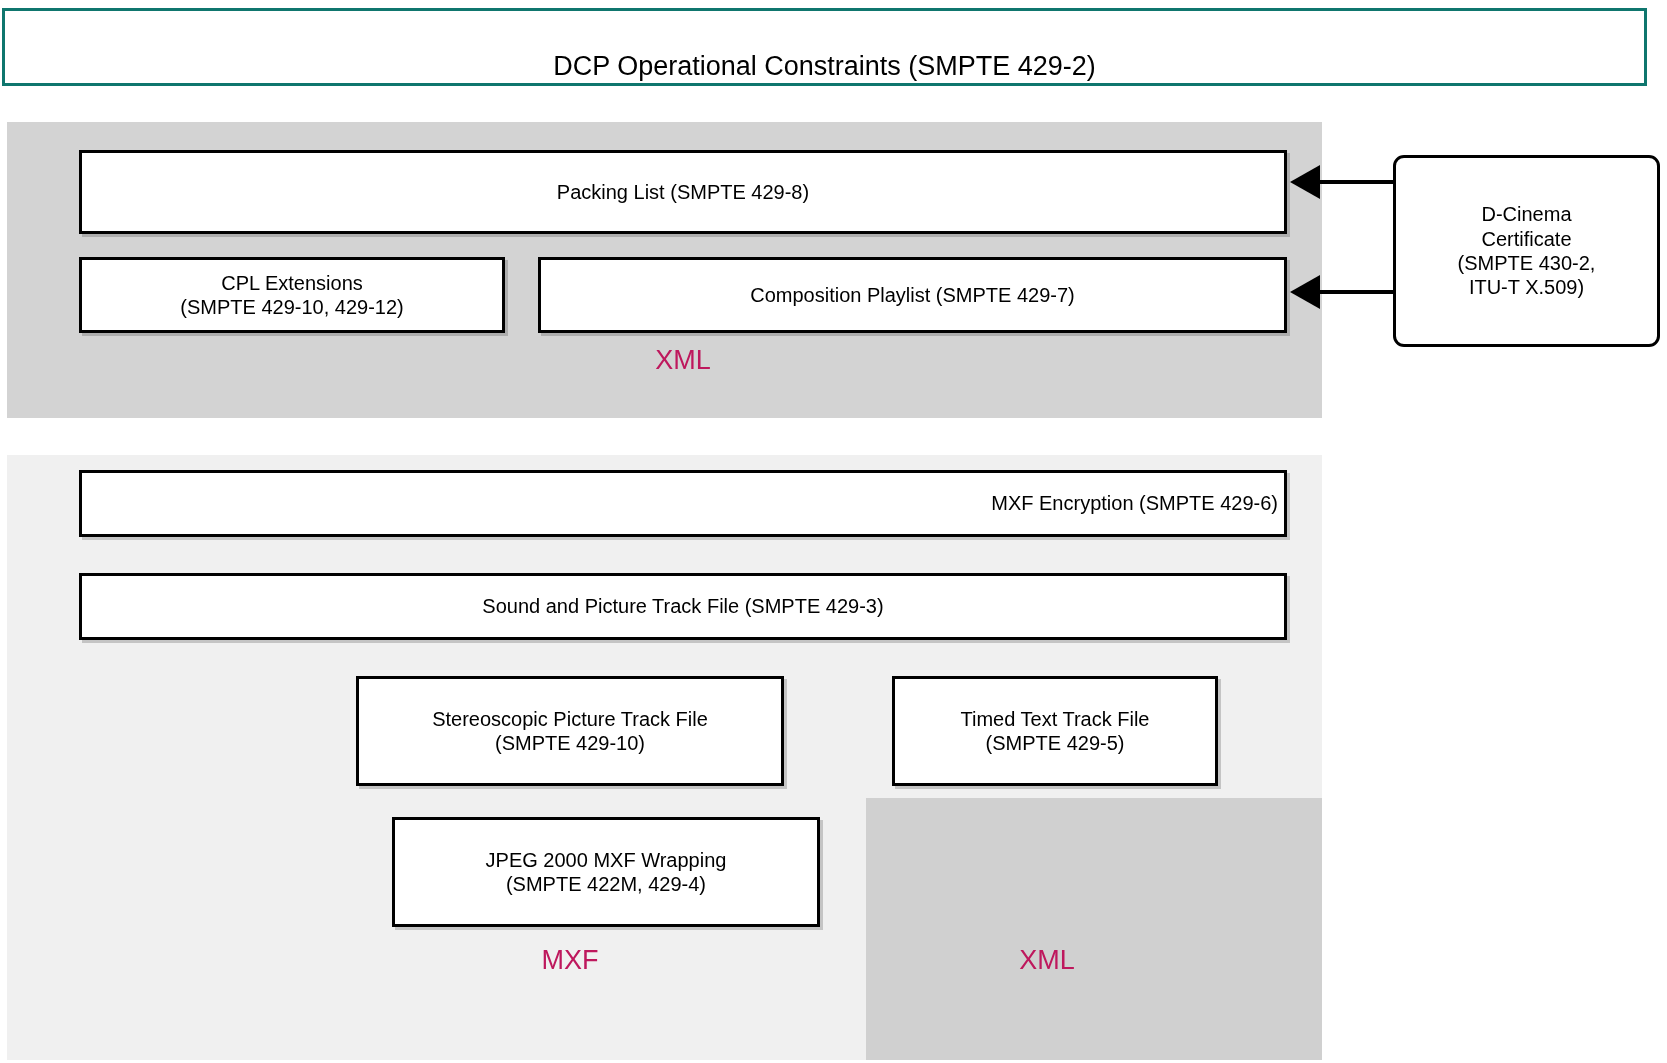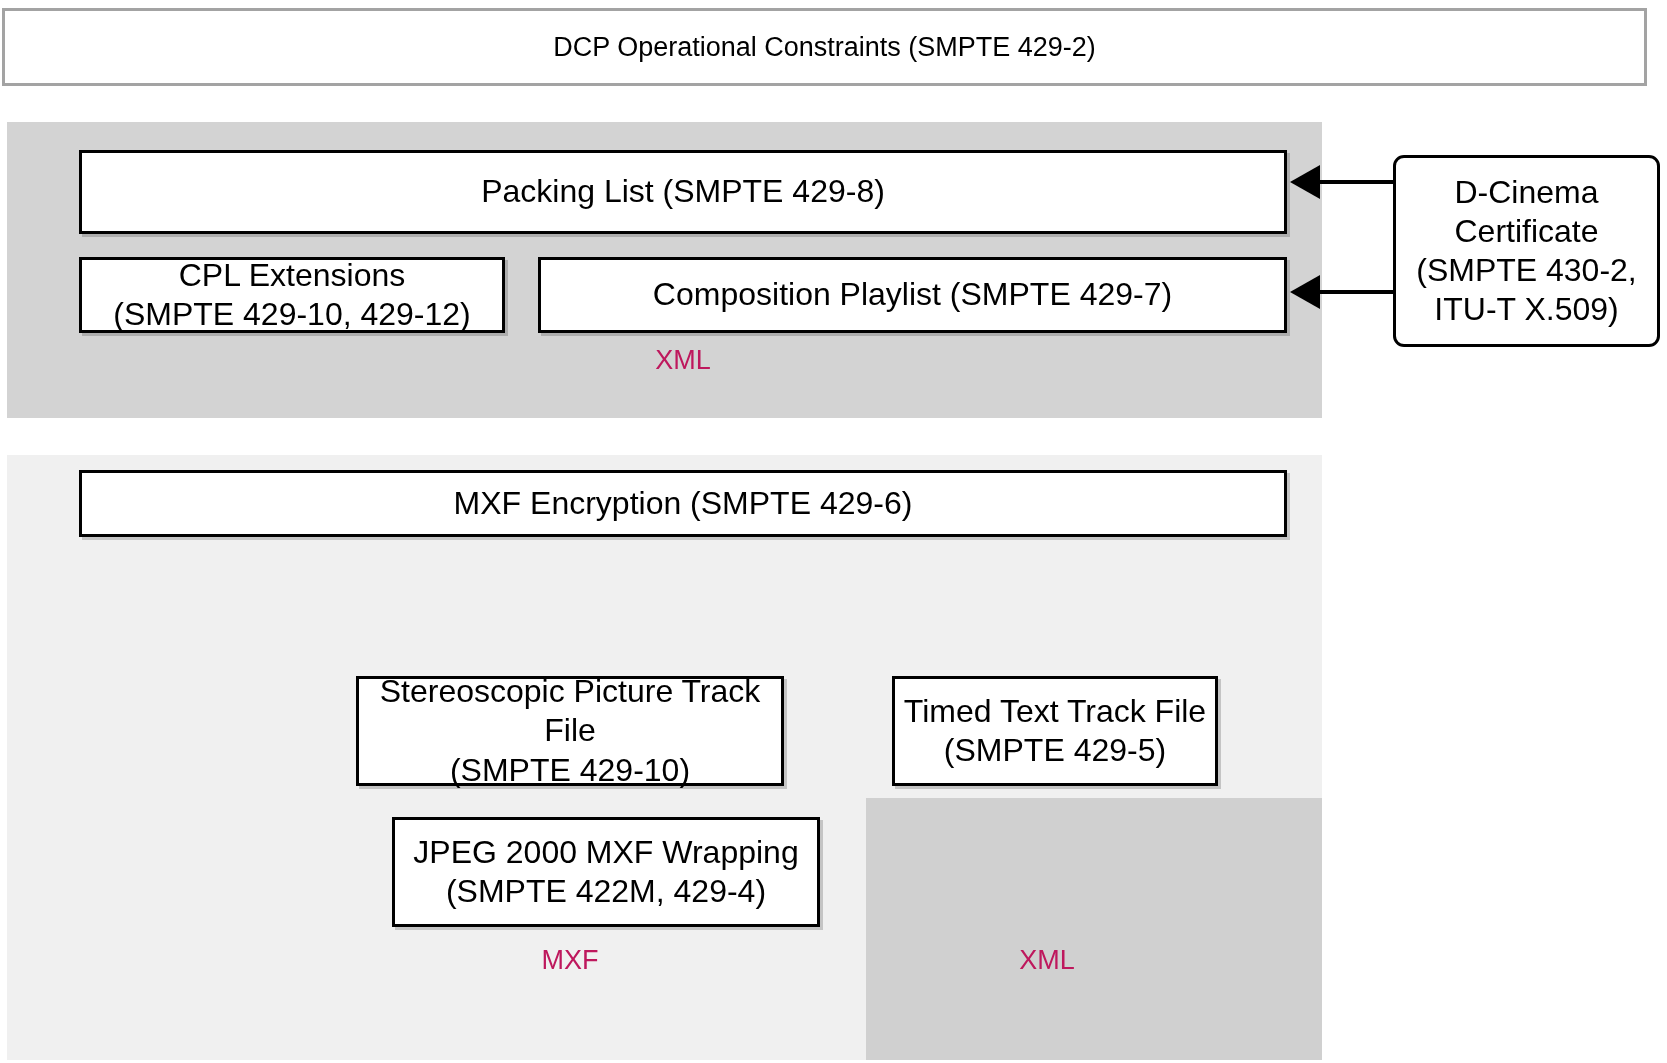--- a/index.html
+++ b/index.html
@@ -19,30 +19,31 @@
 
   
   .box {
     position: absolute;
     background: #ffffff;
     border: 3px solid #000000;
     display: flex;
     align-items: center;
     justify-content: center;
     text-align: center;
-    font-size: 32px;
+    font-size: 20px;
     line-height: 1.22;
     color: #000;
     box-shadow: 3px 3px 0 rgba(0,0,0,0.18);
   }
   .box .txt { white-space: pre-line; display: block; width: 100%; padding: 0 6px; }
 
   .box-dashed {
-    border: 3px solid #a3a3a3;
+    border: 3px solid #0f766e;
     box-shadow: 0 3px 0 rgba(0,0,0,0.35);
+    align-items: flex-end;
   }
 
   
   .caption {
     position: absolute;
     font-size: 27px;
     color: #be185d;
     text-align: center;
   }
 
@@ -82,24 +83,27 @@
   </div>
 
   <div class="box" style="left:538px; top:257px; width:749px; height:76px;">
     <span class="txt">Composition Playlist (SMPTE 429-7)</span>
   </div>
 
   <div class="caption" style="left:79px; top:345px; width:1208px;">XML</div>
 
   <div class="panel panel-mxf" style="left:7px; top:455px; width:1315px; height:605px;"></div>
 
-  <div class="box" style="left:79px; top:470px; width:1208px; height:67px;">
+  <div class="box" style="left:79px; top:470px; width:1208px; height:67px;text-align:right;">
     <span class="txt">MXF Encryption (SMPTE 429-6)</span>
   </div>
 
+  <div class="box" style="left:79px; top:573px; width:1208px; height:67px;">
+    <span class="txt">Sound and Picture Track File (SMPTE 429-3)</span>
+  </div>
 
   <div class="box" style="left:356px; top:676px; width:428px; height:110px;">
     <span class="txt">Stereoscopic Picture Track File
 (SMPTE 429-10)</span>
   </div>
 
   <div class="box" style="left:892px; top:676px; width:326px; height:110px;">
     <span class="txt">Timed Text Track File
 (SMPTE 429-5)</span>
   </div>

